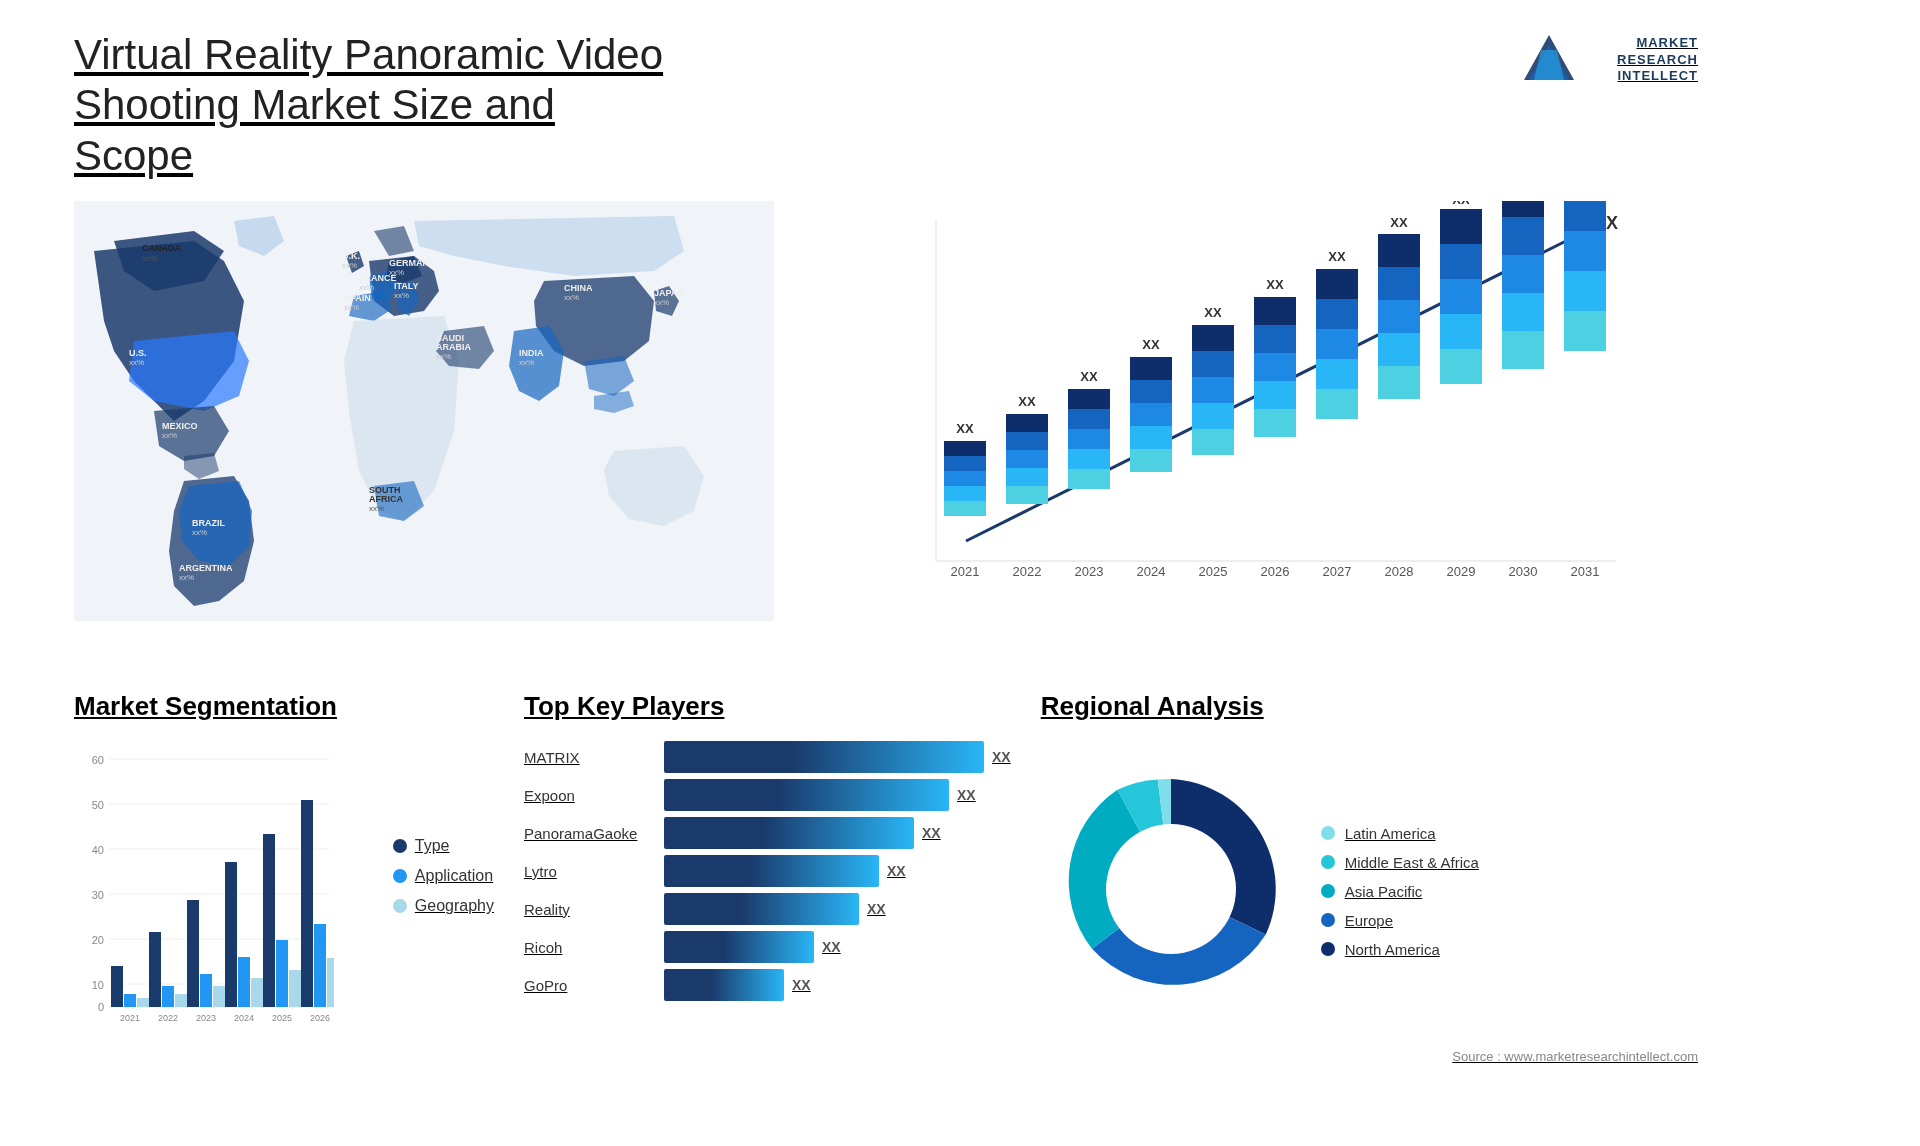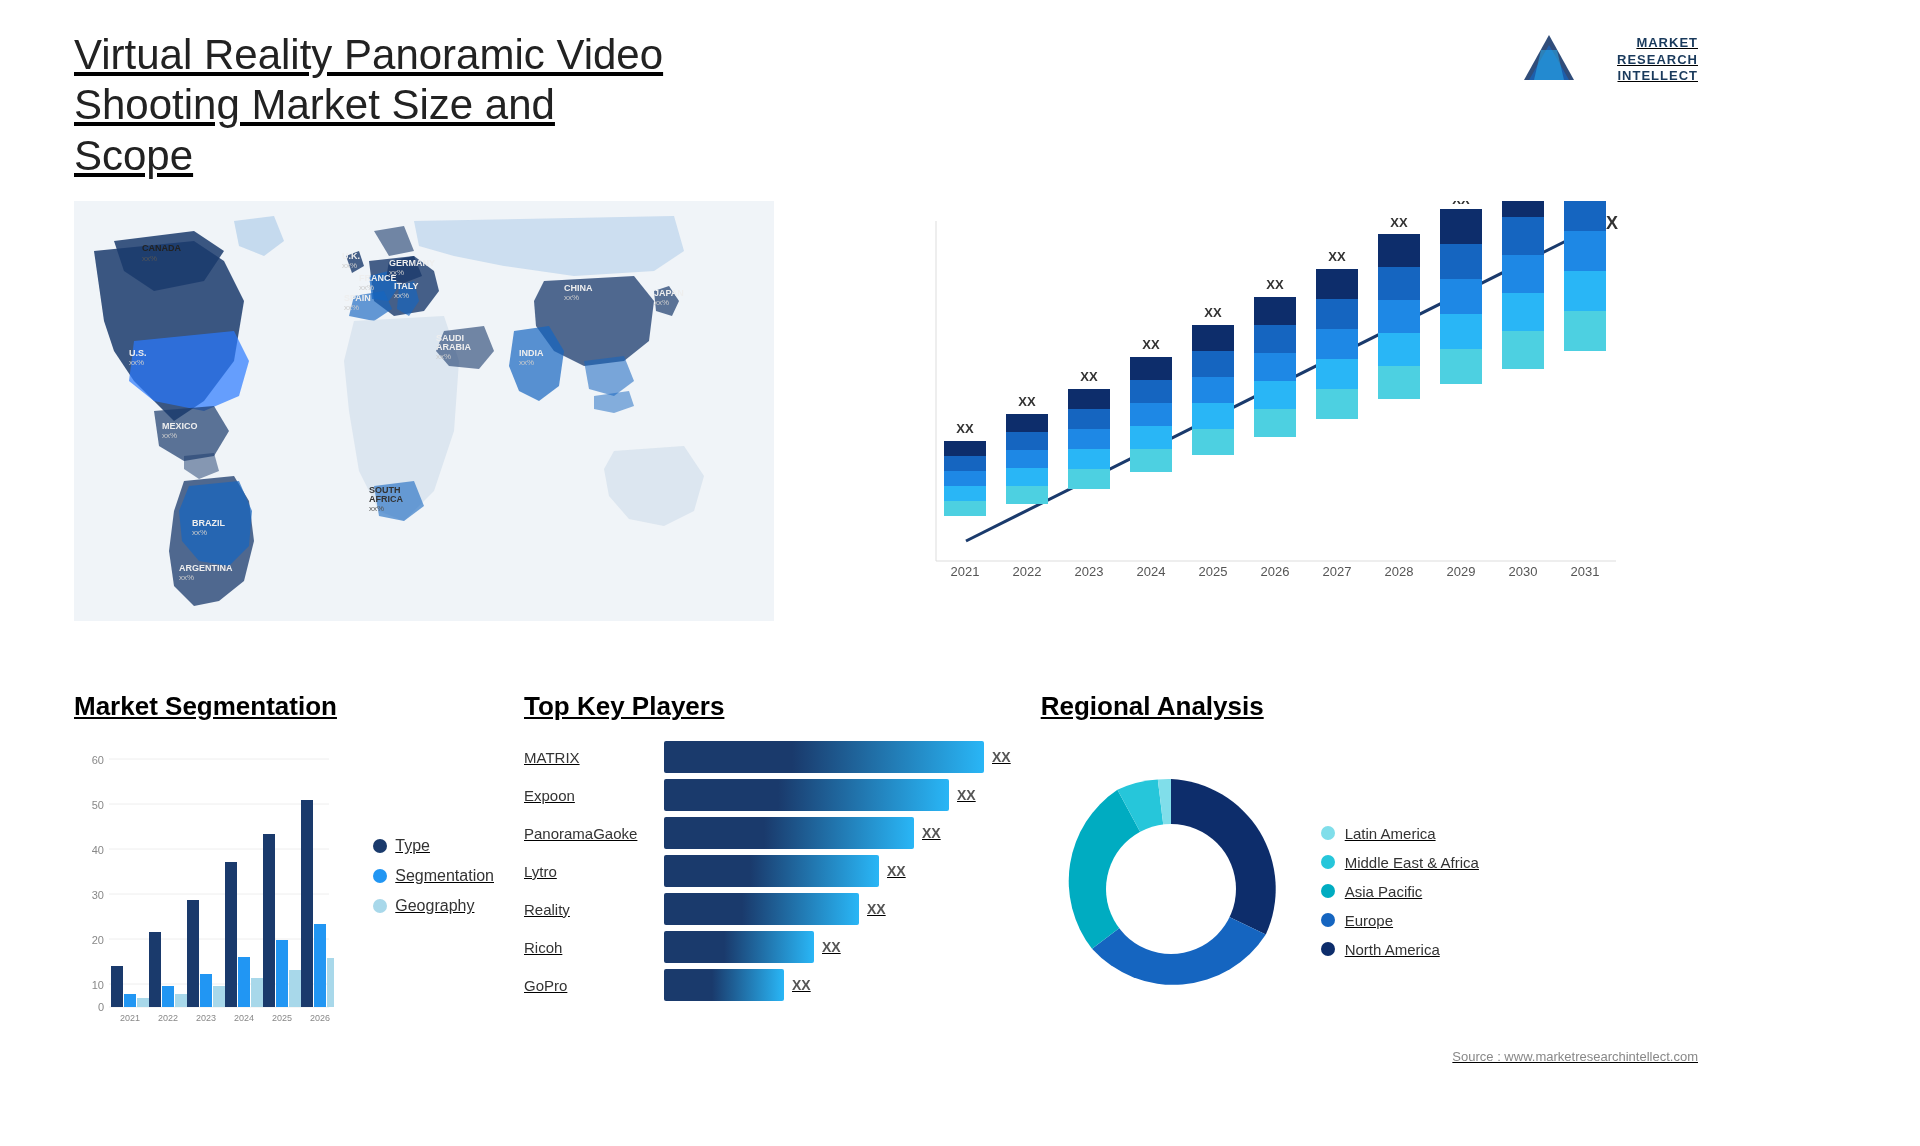--- a/index.html
+++ b/index.html
@@ -544,21 +544,21 @@
             </g>
           </svg>
         </div>
         <div class="seg-legend">
           <div class="legend-item">
             <div class="legend-dot" style="background:#1a3a6c;"></div>
             <span>Type</span>
           </div>
           <div class="legend-item">
             <div class="legend-dot" style="background:#2196f3;"></div>
-            <span>Segmentation</span>
+            <span>Application</span>
           </div>
           <div class="legend-item">
             <div class="legend-dot" style="background:#a8d8ea;"></div>
             <span>Geography</span>
           </div>
         </div>
       </div>
     </div>
 
     <div class="key-players-section">

